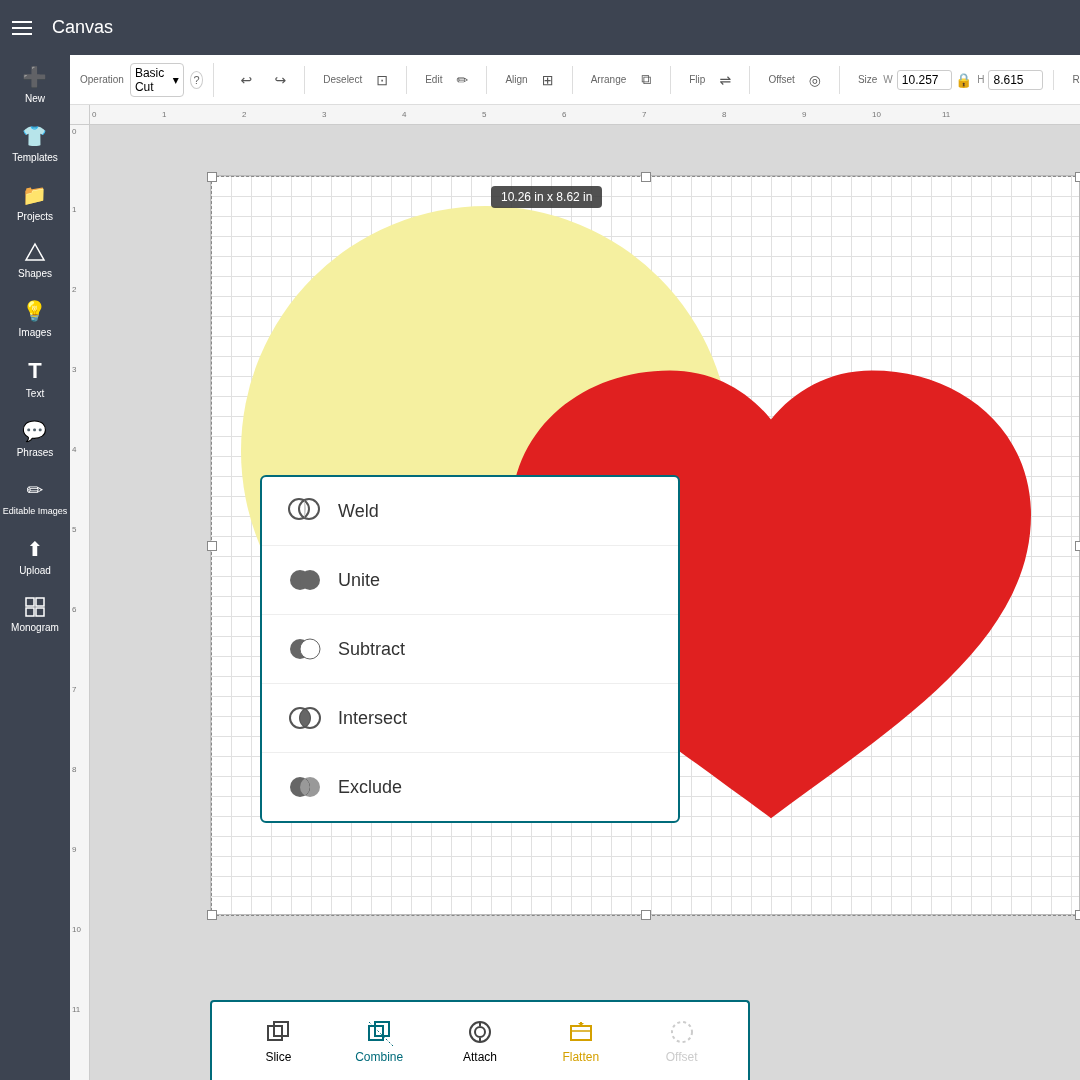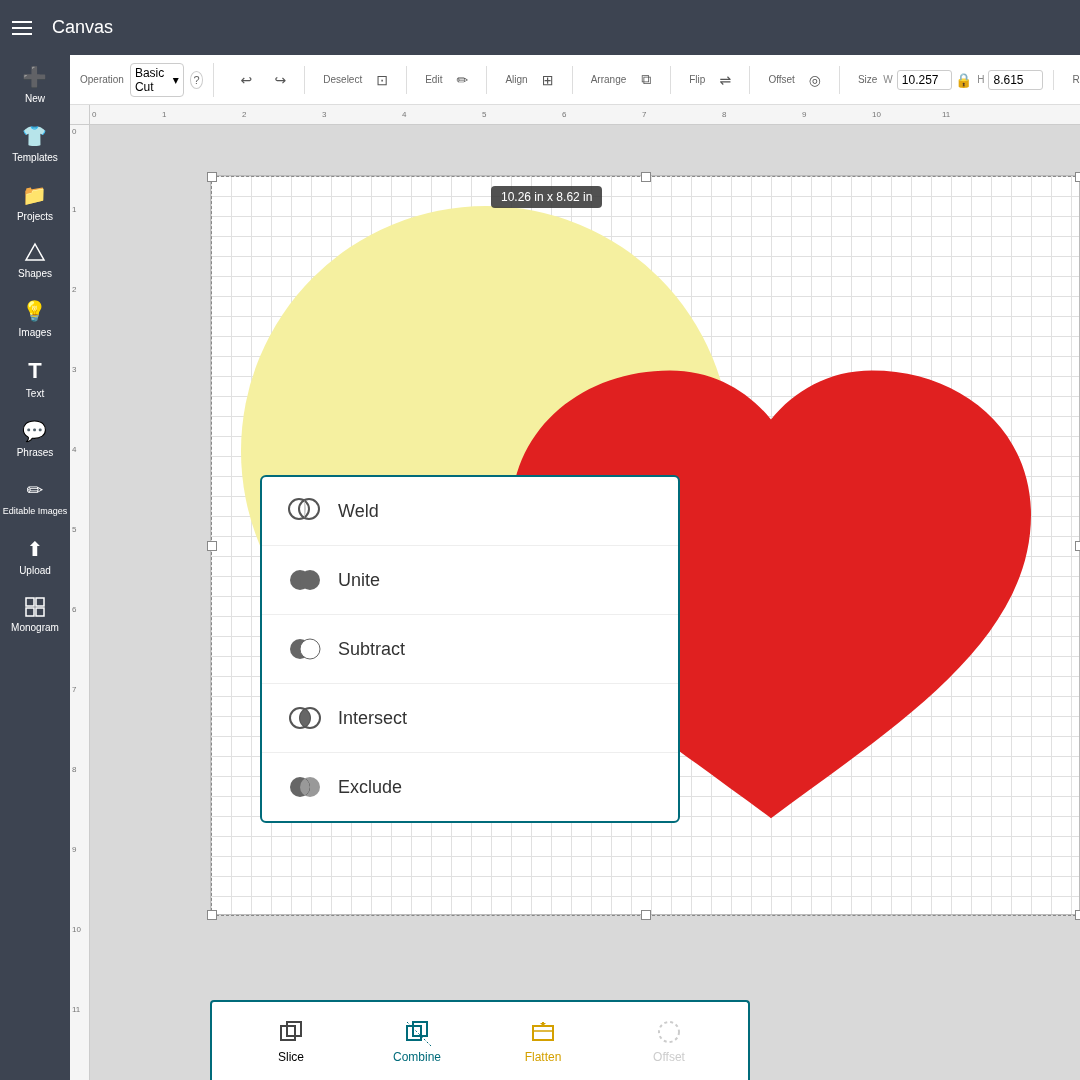--- a/index.html
+++ b/index.html
@@ -500,20 +500,29 @@
 
       <div class="bottom-tool-item active-combine">
         <svg width="28" height="28" viewBox="0 0 28 28">
           <rect x="4" y="8" width="14" height="14" fill="none" stroke="#006b7a" stroke-width="2"></rect>
           <rect x="10" y="4" width="14" height="14" fill="none" stroke="#006b7a" stroke-width="2"></rect>
           <line x1="4" y1="4" x2="28" y2="28" stroke="#006b7a" stroke-width="1" stroke-dasharray="2,2"></line>
         </svg>
         <span class="bottom-tool-label" style="color:#006b7a">Combine</span>
       </div>
 
+      <div class="bottom-tool-item">
+        <svg width="28" height="28" viewBox="0 0 28 28">
+          <circle cx="14" cy="14" r="10" fill="none" stroke="#444" stroke-width="2"></circle>
+          <circle cx="14" cy="14" r="5" fill="none" stroke="#444" stroke-width="2"></circle>
+          <line x1="14" y1="4" x2="14" y2="8" stroke="#444" stroke-width="2"></line>
+          <line x1="14" y1="20" x2="14" y2="24" stroke="#444" stroke-width="2"></line>
+        </svg>
+        <span class="bottom-tool-label">Attach</span>
+      </div>
 
       <div class="bottom-tool-item">
         <svg width="28" height="28" viewBox="0 0 28 28">
           <rect x="4" y="8" width="20" height="14" fill="none" stroke="#d4a000" stroke-width="2"></rect>
           <line x1="4" y1="13" x2="24" y2="13" stroke="#d4a000" stroke-width="1.5"></line>
           <line x1="14" y1="4" x2="14" y2="8" stroke="#d4a000" stroke-width="2"></line>
           <polygon points="11,5 17,5 14,8" fill="#d4a000"></polygon>
         </svg>
         <span class="bottom-tool-label" style="color:#d4a000">Flatten</span>
       </div>

